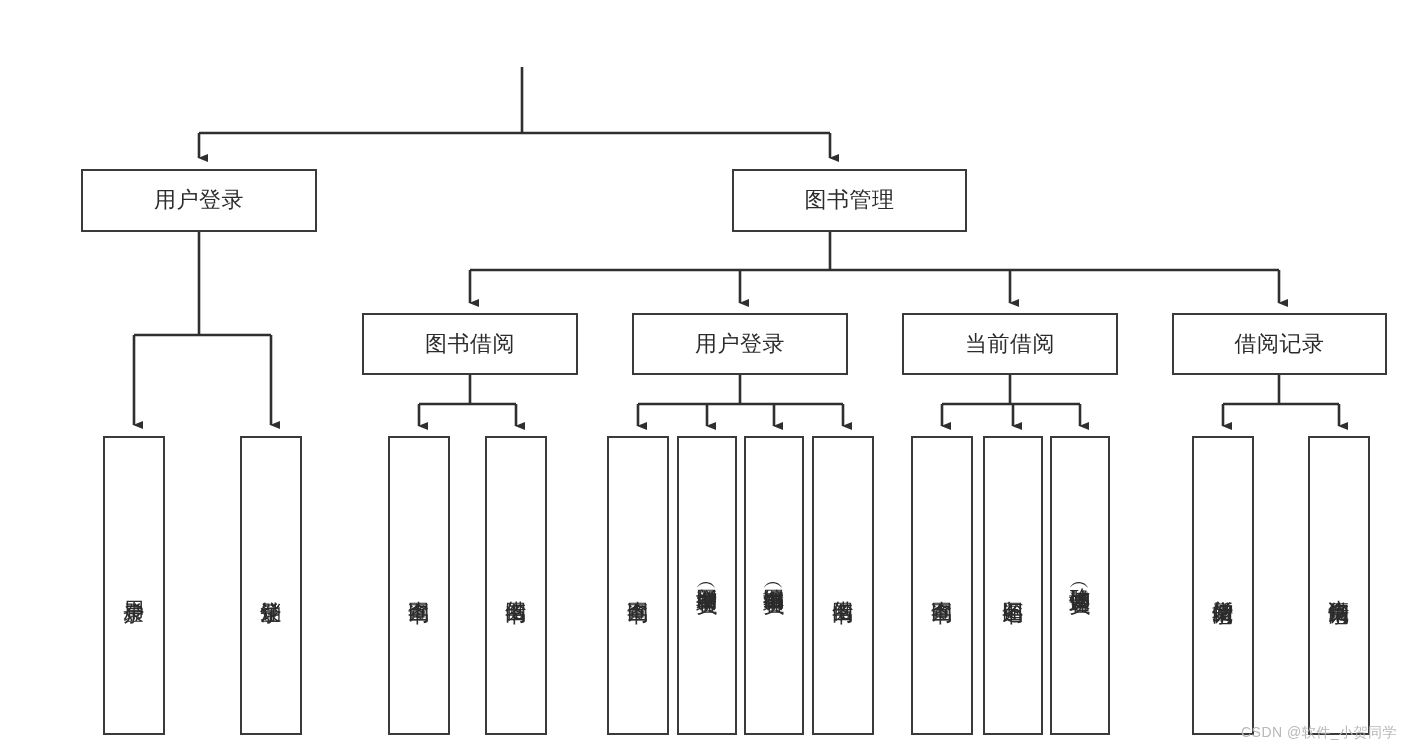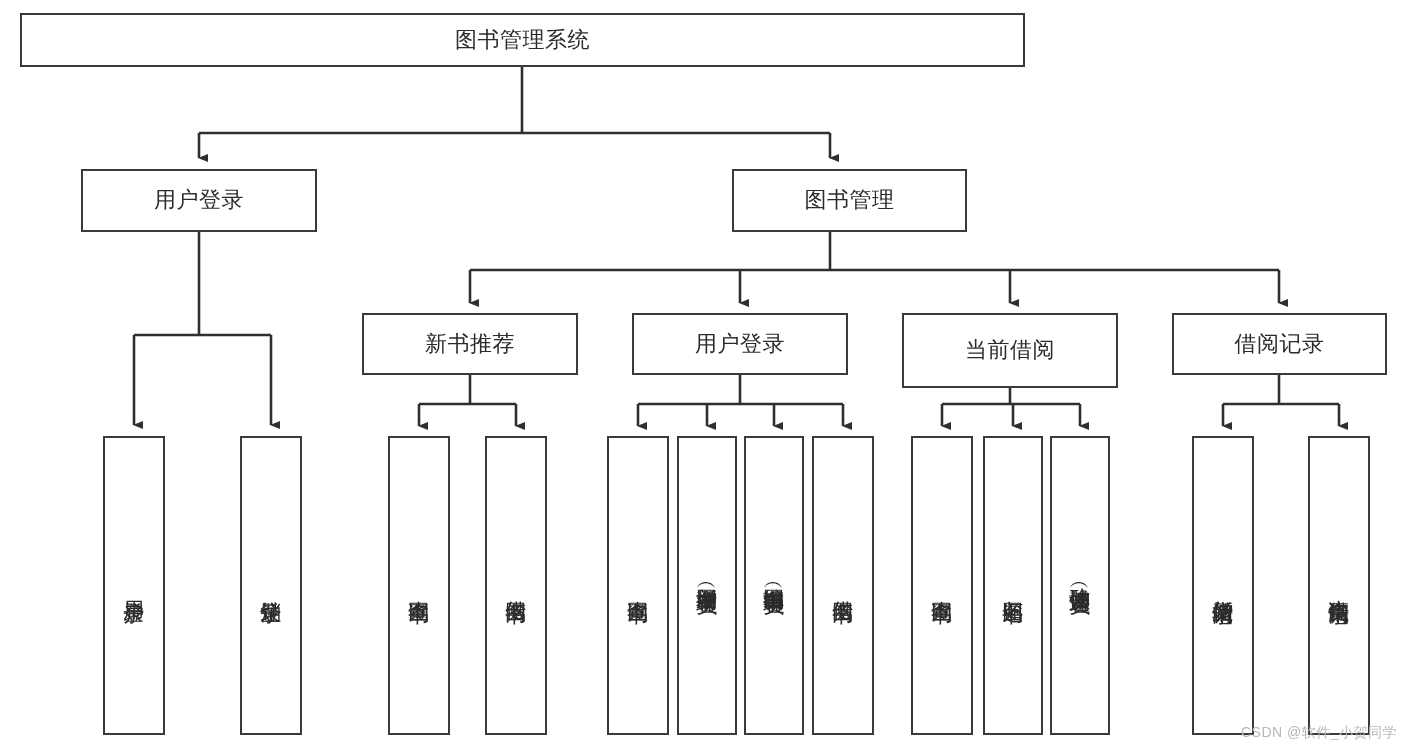--- a/index.html
+++ b/index.html
@@ -116,38 +116,35 @@
       <path d="M 1013 404 L 1013 426" marker-end="url(#arrowhead)"></path>
       <path d="M 1080 404 L 1080 426" marker-end="url(#arrowhead)"></path>
 
       <path d="M 1279 375 L 1279 404"></path>
       <path d="M 1223 404 L 1339 404"></path>
       <path d="M 1223 404 L 1223 426" marker-end="url(#arrowhead)"></path>
       <path d="M 1339 404 L 1339 426" marker-end="url(#arrowhead)"></path>
     </g>
   </svg>
 
-  <div class="node-box" style="left:20px; top:13px; width:1005px; height:54px;">
-    <span class="node-label-h">图书管理系统</span>
-  </div>
 
   <div class="node-box" style="left:81px; top:169px; width:236px; height:63px;">
     <span class="node-label-h">用户登录</span>
   </div>
   <div class="node-box" style="left:712px; top:169px; width:235px; height:63px;margin-left:20px;">
     <span class="node-label-h">图书管理</span>
   </div>
 
   <div class="node-box" style="left:362px; top:313px; width:216px; height:62px;">
-    <span class="node-label-h">新书推荐</span>
+    <span class="node-label-h">图书借阅</span>
   </div>
   <div class="node-box" style="left:632px; top:313px; width:216px; height:62px;">
     <span class="node-label-h">用户登录</span>
   </div>
-  <div class="node-box" style="left:902px; top:313px; width:216px; height:75px;">
+  <div class="node-box" style="left:902px; top:313px; width:216px; height:62px;">
     <span class="node-label-h">当前借阅</span>
   </div>
   <div class="node-box" style="left:1172px; top:313px; width:215px; height:62px;">
     <span class="node-label-h">借阅记录</span>
   </div>
 
   <div class="node-box leaf-box" style="left:103px; top:436px; width:62px; height:299px;">
     <span class="node-label-v">用户登录</span>
   </div>
   <div class="node-box leaf-box" style="left:240px; top:436px; width:62px; height:299px;">

